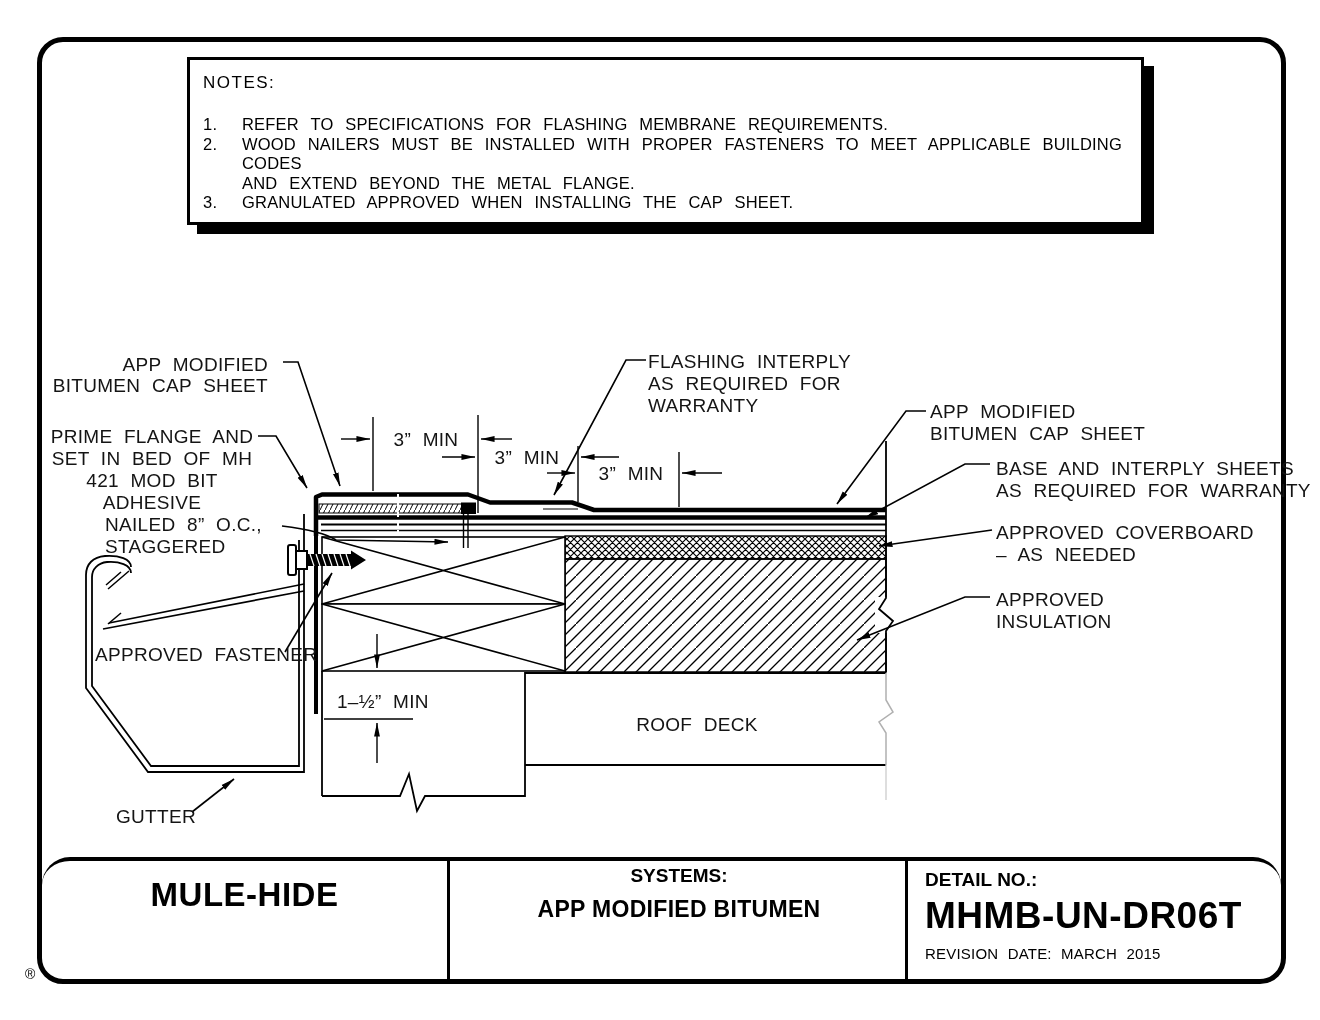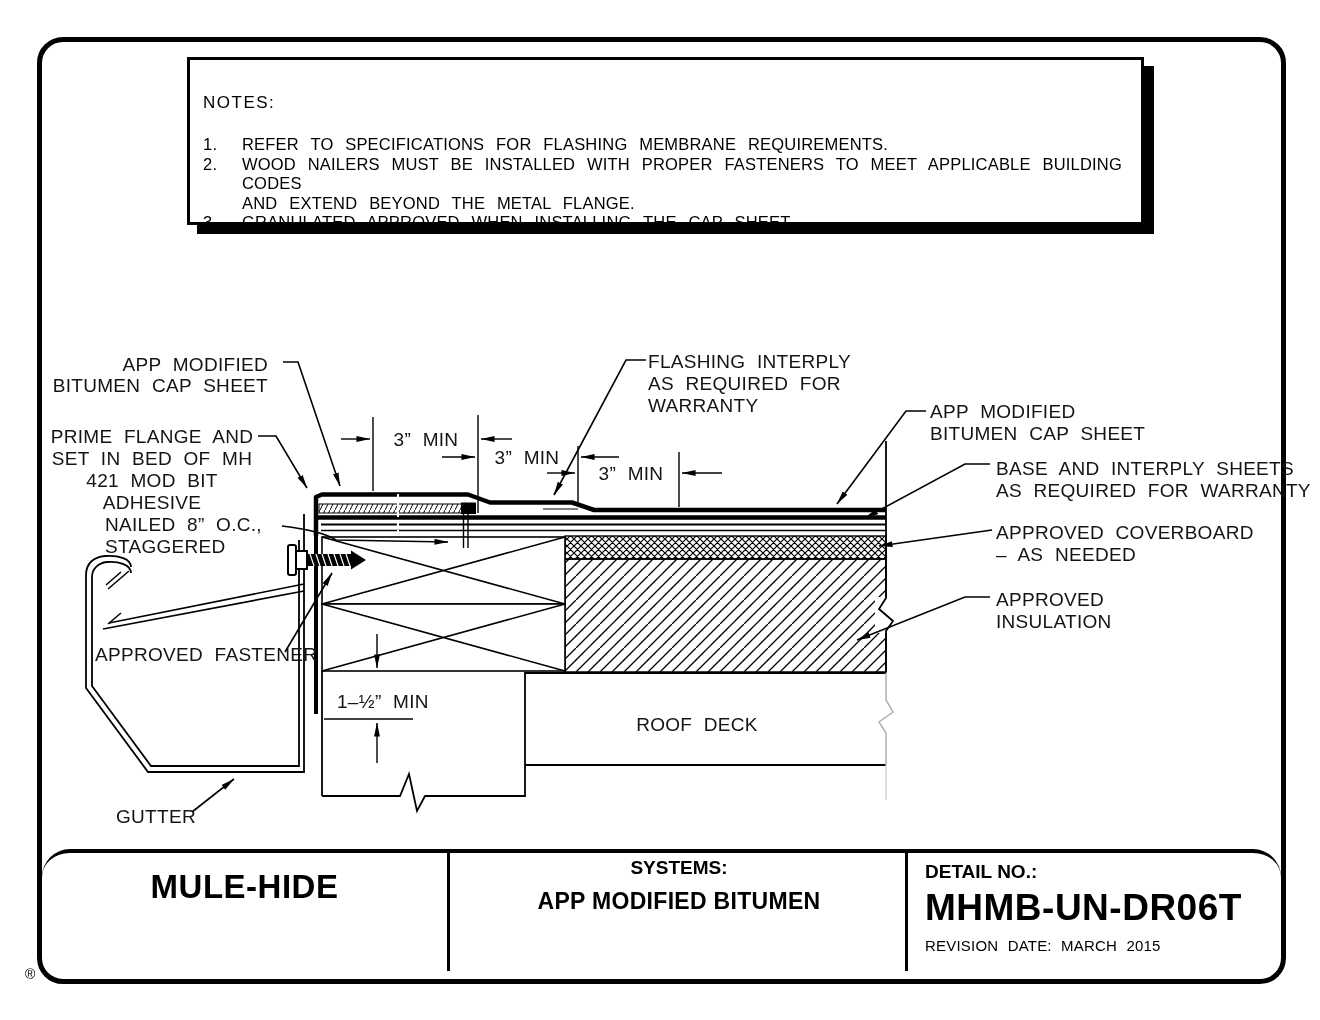--- a/index.html
+++ b/index.html
@@ -6,33 +6,33 @@
   .page {position:relative; width:1320px; height:1020px; background:#fff; overflow:hidden;
          font-family:"Liberation Sans", sans-serif; color:#000;}
   .frame {position:absolute; left:37px; top:37px; width:1249px; height:947px;
           border:5px solid #000; border-radius:26px; box-sizing:border-box; overflow:hidden;}
   .reg-mark {position:absolute; left:25px; top:966px; font-size:14px; z-index:4;}
 
   
   .notes {position:absolute; left:187px; top:57px; width:957px; height:168px; background:#fff;
           border:3px solid #000; box-shadow:10px 9px 0 0 #000; box-sizing:border-box;
           padding:13px 14px 0 13px; z-index:3;}
-  .notes-title {font-size:17px; letter-spacing:1.5px; word-spacing:4px;margin-top:20px;}
+  .notes-title {font-size:17px; letter-spacing:1.5px; word-spacing:4px;}
   .notes-list {margin-top:22px; font-size:16.5px; line-height:19.5px; letter-spacing:0.2px; word-spacing:7px;}
   .note-item {display:flex;}
   .note-num {width:39px; flex:none;}
   .note-text {flex:1;}
 
   
   .svg-layer {position:absolute; left:0; top:0; z-index:2;}
   .cad {font-family:"Liberation Sans", sans-serif; font-size:19px; letter-spacing:0.3px;
         word-spacing:6px; fill:#141414;}
 
   
-  .tblock {position:absolute; left:0; right:0; bottom:8px; height:118px; border-top:4px solid #000; background:#fff; z-index:3;border-radius:28px;}
+  .tblock {position:absolute; left:0; right:0; bottom:0; height:118px; border-top:4px solid #000; background:#fff; z-index:3;border-radius:28px;}
   .tb-cell1 {position:absolute; left:0; top:0; bottom:0; width:408px; border-right:3px solid #000; text-align:center; box-sizing:border-box;}
   .company {font-weight:bold; font-size:33px; line-height:39px; padding-top:14px; letter-spacing:0.5px;}
   .tb-cell2 {position:absolute; left:411px; top:0; bottom:0; width:455px; border-right:3px solid #000; box-sizing:border-box;}
   .tb2-top {height:46px; border-bottom:3px solid #000; text-align:center; font-weight:bold; font-size:20px; line-height:22px; padding-top:2px;}
   .tb2-bottom {position:relative; height:69px; text-align:center;}
   .tb-systems {font-weight:bold; font-size:19px; padding-top:4px;}
   .tb-system-name {position:absolute; bottom:7px; width:100%; font-weight:bold; font-size:23px; letter-spacing:0.3px;}
   .tb-cell3 {position:absolute; left:869px; top:0; bottom:0; right:0; padding:8px 0 0 14px; box-sizing:border-box;}
   .tb-detail-label {font-weight:bold; font-size:19px;}
   .tb-detail-no {font-weight:bold; font-size:37px; letter-spacing:0.5px; margin-top:4px;}

